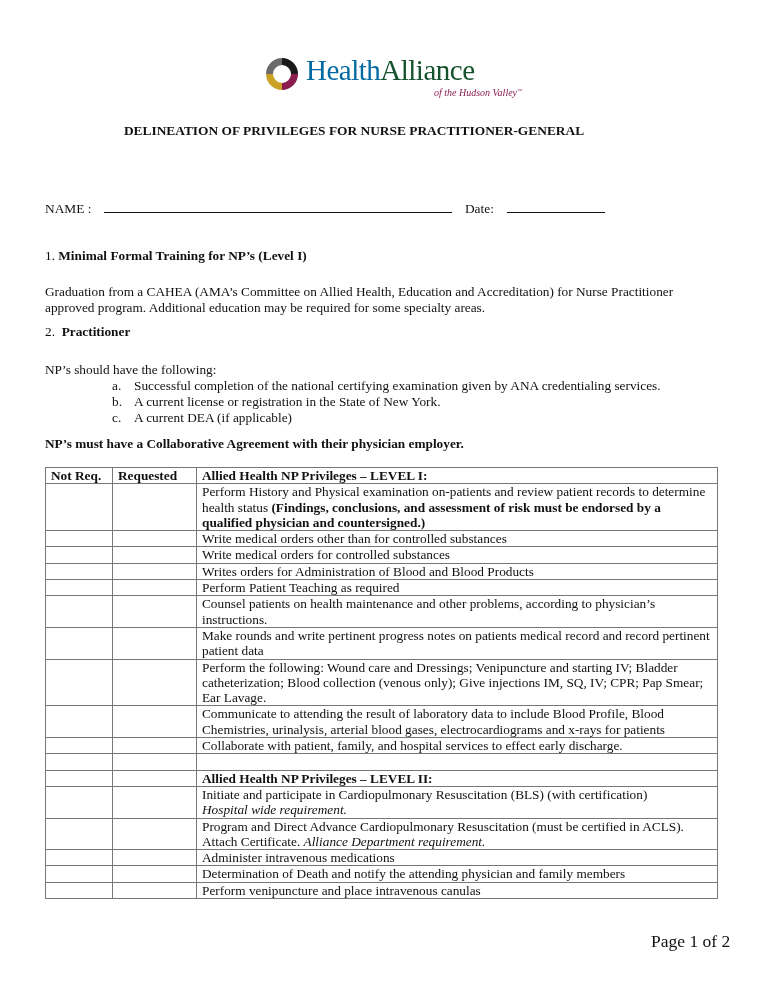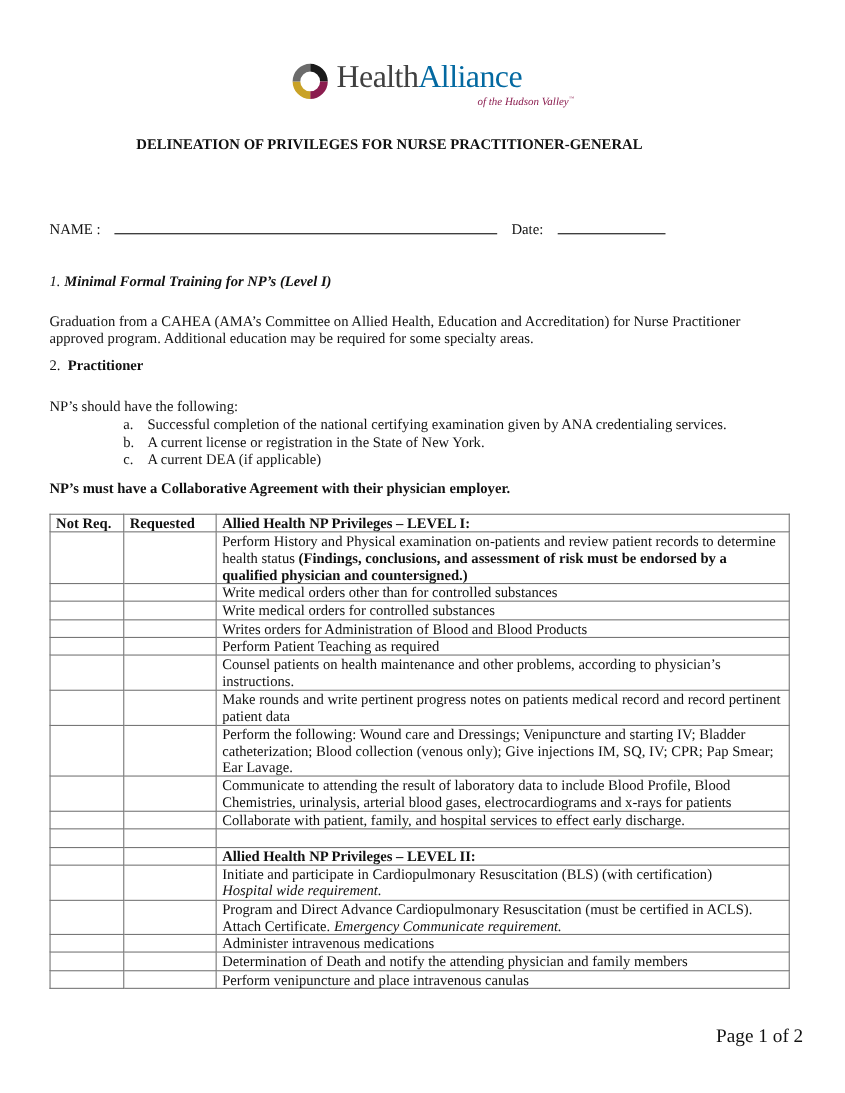--- a/index.html
+++ b/index.html
@@ -6,22 +6,22 @@
   body {
     width: 768px; height: 994px; position: relative; overflow: hidden;
     font-family: "Liberation Serif", "DejaVu Serif", serif;
     color: #111;
     font-size: 13.3px;
   }
   .abs { position: absolute; }
   
   .logo { left: 262px; top: 52px; width: 250px; height: 50px; }
   .logo-word { position: absolute; left: 44px; top: 2px; font-size: 29px; letter-spacing: -0.5px; white-space: nowrap; }
-  .logo-health { color: #404040; font-family: Liberation Serif, serif; }
-  .logo-alliance { color: #0369a1; }
+  .logo-health { color: #0369a1; font-family: Liberation Serif, serif; }
+  .logo-alliance { color: #14532d; }
   .logo-sub { position: absolute; left: 172px; top: 35px; font-size: 10px; font-style: italic; color: #8b1d4f; white-space: nowrap; }
   .logo-sub sup { font-size: 5px; }
 
   .title { left: 0; width: 708px; top: 123px; text-align: center; font-weight: bold; font-size: 13.4px; }
 
   .name-line { left: 45px; top: 201px; font-weight: normal; font-size: 13.4px; white-space: nowrap; }
   .uline { display: inline-block; border-bottom: 1.3px solid #111; vertical-align: baseline; height: 11px; }
   .name-line .gap { display:inline-block; width: 6px; }
 
   .para { left: 45px; width: 680px; line-height: 16px; }
@@ -67,21 +67,21 @@
 <div class="abs name-line">
   <span>NAME :</span>
   <span class="gap"></span>
   <span class="uline" style="width:348px;"></span>
   <span class="gap"></span>
   <span>Date:</span>
   <span class="gap"></span>
   <span class="uline" style="width:98px;"></span>
 </div>
 
-<div class="abs para" style="top:248px;font-style:italic;">
+<div class="abs para" style="top:248px;">
   <span>1.</span>
   <span class="b">Minimal Formal Training for NP’s (Level I)</span>
 </div>
 <div class="abs para" style="top:284px;">Graduation from a CAHEA (AMA’s Committee on Allied Health, Education and Accreditation) for Nurse Practitioner approved program.  Additional education may be required for some specialty areas.</div>
 
 <div class="abs para" style="top:324px;">
   <span>2.</span>&nbsp;
   <span class="b">Practitioner</span>
 </div>
 <div class="abs para" style="top:362px;">NP’s should have the following:</div>
@@ -174,21 +174,21 @@
         <td class="b">Allied Health NP Privileges – LEVEL II:</td>
       </tr>
   <tr>
     <td></td>
         <td></td>
     <td><span>Initiate and participate in Cardiopulmonary Resuscitation (BLS) (with certification)</span><br><span class="i">Hospital wide requirement.</span></td>
   </tr>
   <tr>
     <td></td>
         <td></td>
-    <td><span>Program and Direct Advance Cardiopulmonary Resuscitation (must be certified in ACLS). Attach Certificate. </span><span class="i">Emergency Communicate requirement.</span></td>
+    <td><span>Program and Direct Advance Cardiopulmonary Resuscitation (must be certified in ACLS). Attach Certificate. </span><span class="i">Alliance Department requirement.</span></td>
   </tr>
   <tr>
         <td></td>
         <td></td>
         <td>Administer intravenous medications</td>
       </tr>
   <tr>
         <td></td>
         <td></td>
         <td>Determination of Death and notify the attending physician and family members</td>

